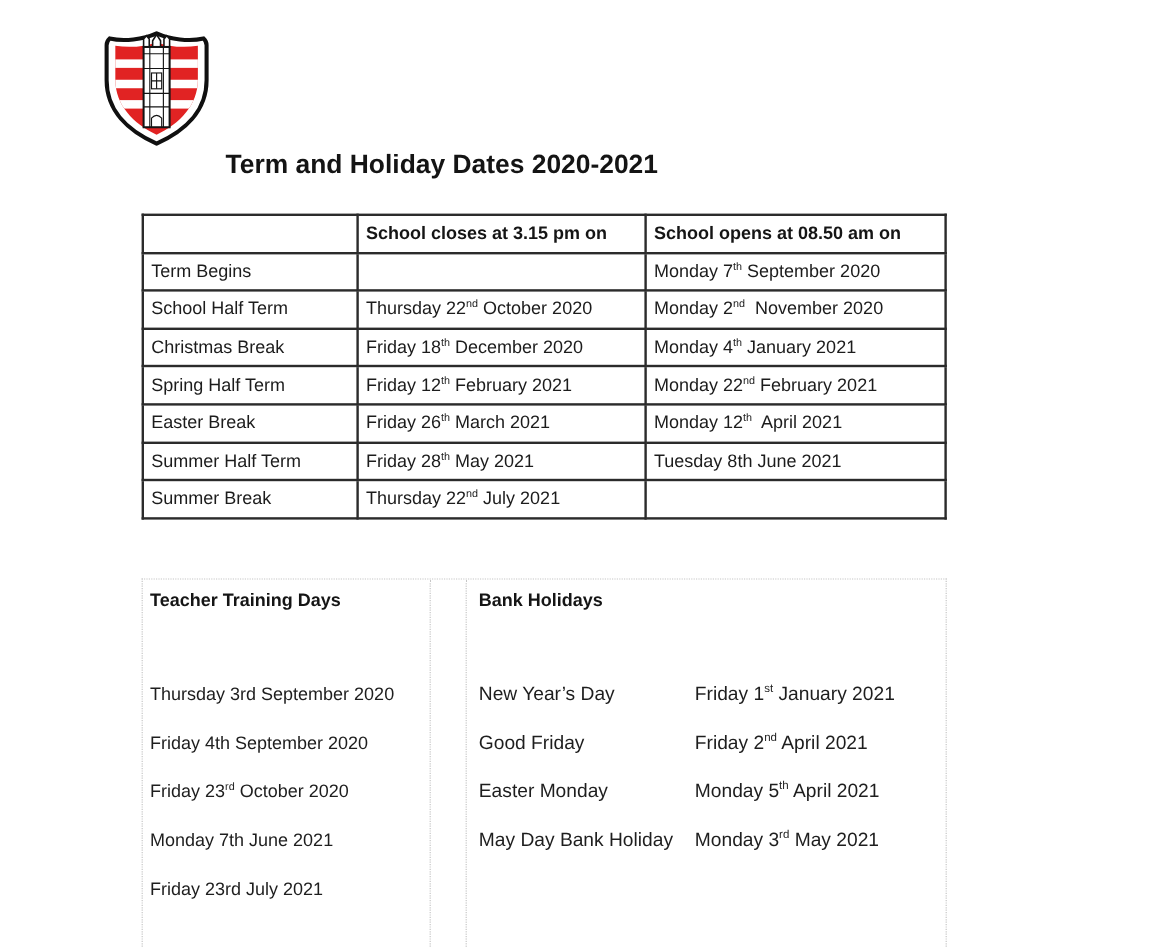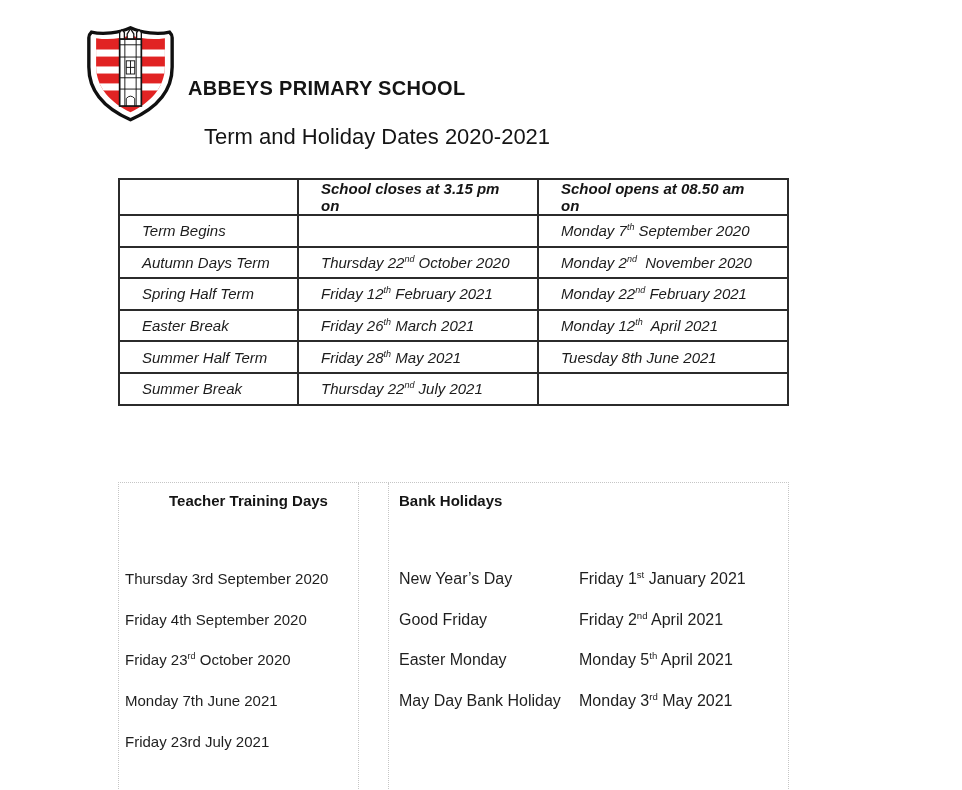--- a/index.html
+++ b/index.html
@@ -8,51 +8,50 @@
     font-family:"Liberation Sans",sans-serif;color:#1e1e1e;overflow:hidden;
   }
   
   .logo{position:absolute;left:83px;top:25px;width:95px;height:98px;}
   .school-name{
     position:absolute;left:188px;top:77px;
     font-size:20px;font-weight:bold;color:#141414;letter-spacing:.3px;
   }
   .doc-title{
     position:absolute;left:188px;top:124px;
-    font-size:22px;font-weight:normal;color:#141414;margin-left:16px;
+    font-size:22px;font-weight:bold;color:#141414;
   }
   
   .term-table{
     position:absolute;left:118px;top:178px;width:669px;
     border-collapse:collapse;table-layout:fixed;
   }
   .term-table th,.term-table td{
     border:2px solid #2b2b2b;
-    padding:0 22px;
+    padding:0 6px;
     font-size:15px;
     text-align:left;vertical-align:middle;
     white-space:pre-wrap;overflow:hidden;
     color:#1c1c1c;
-    font-style:italic;
   }
   .term-table th{font-weight:bold;color:#151515;}
   .term-table tr{height:31.6px;}
   sup{font-size:60%;vertical-align:super;line-height:0;text-align:right;}
   
   .lower{
     position:absolute;left:118px;top:482px;width:669px;height:308px;
     border-top:1px dotted #c6c6c6;
     border-left:1px dotted #c6c6c6;
     border-right:1px dotted #c6c6c6;
   }
   .vline{position:absolute;top:0;bottom:0;width:0;border-left:1px dotted #c6c6c6;}
   .v1{left:239px;}
   .v2{left:269px;}
   .sec-title{position:absolute;font-size:15px;font-weight:bold;color:#151515;}
-  .tt-title{left:6px;top:9px;margin-left:44px;}
+  .tt-title{left:6px;top:9px;}
   .bh-title{left:280px;top:9px;}
   .tt-list{
     position:absolute;left:6px;top:87px;margin:0;padding:0;list-style:none;
   }
   .tt-list li{height:40.7px;font-size:15px;white-space:pre-wrap;}
   .bh-rows{position:absolute;left:280px;top:87px;width:388px;}
   .bh-row{display:flex;height:40.7px;font-size:16px;}
   .bh-name{flex:0 0 180px;}
   .bh-date{white-space:pre-wrap;}
 </style>
@@ -87,21 +86,20 @@
         <line x1="38.5" y1="56" x2="61.5" y2="56"></line>
         <line x1="38.5" y1="68" x2="61.5" y2="68"></line>
         <rect x="45.5" y="38" width="9" height="14"></rect>
         <line x1="50" y1="38" x2="50" y2="52"></line>
         <line x1="45.5" y1="45" x2="54.5" y2="45"></line>
         <path d="M45.5 86 V78 Q50 73 54.5 78 V86"></path>
       </g>
     </g>
   </svg>
 
-  <div class="school-name">ABBEYS PRIMARY SCHOOL</div>
   <div class="doc-title">Term and Holiday Dates 2020-2021</div>
 
   <table class="term-table">
     <colgroup>
       <col style="width:179px">
         <col style="width:240px">
         <col style="width:250px">
     </colgroup>
     <thead>
       <tr>
@@ -110,23 +108,28 @@
         <th>School opens at 08.50 am on</th>
       </tr>
     </thead>
     <tbody>
       <tr>
         <td>Term Begins</td>
         <td></td>
         <td>Monday 7<sup>th</sup> September 2020</td>
       </tr>
       <tr>
-        <td>Autumn Days Term</td>
+        <td>School Half Term</td>
         <td>Thursday 22<sup>nd</sup> October 2020</td>
         <td>Monday 2<sup>nd</sup>  November 2020</td>
+      </tr>
+      <tr>
+        <td>Christmas Break</td>
+        <td>Friday 18<sup>th</sup> December 2020</td>
+        <td>Monday 4<sup>th</sup> January 2021</td>
       </tr>
       <tr>
         <td>Spring Half Term</td>
         <td>Friday 12<sup>th</sup> February 2021</td>
         <td>Monday 22<sup>nd</sup> February 2021</td>
       </tr>
       <tr>
         <td>Easter Break</td>
         <td>Friday 26<sup>th</sup> March 2021</td>
         <td>Monday 12<sup>th</sup>  April 2021</td>

